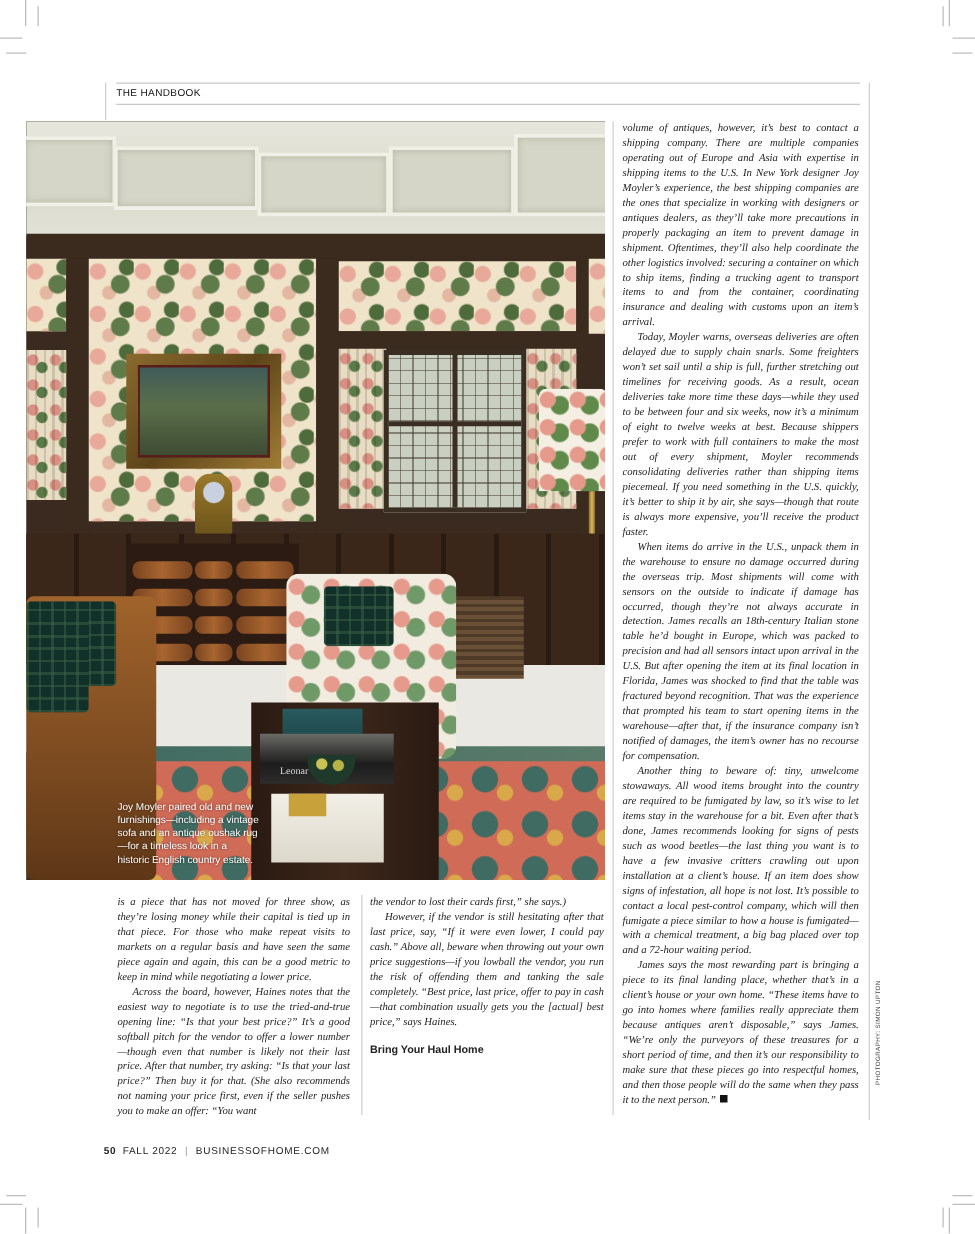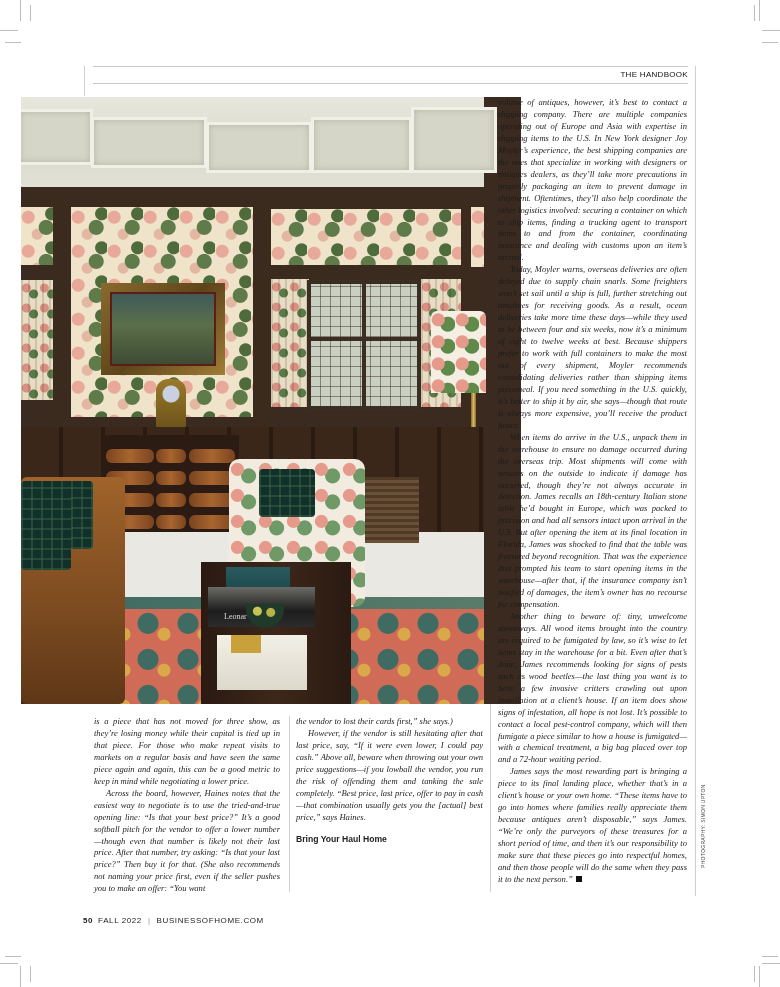--- a/index.html
+++ b/index.html
@@ -1,25 +1,25 @@
 <!DOCTYPE html>
 <html><head>
 <meta charset="utf-8">
 <style>
   html, body { margin:0; padding:0; background:#ffffff; }
   body { width:780px; height:987px; position:relative; overflow:hidden; font-family:"Liberation Serif", serif; color:#222; }
 
   .crop { position:absolute; background:#bdbdbd; }
 
   .header-rule { position:absolute; left:93px; width:595px; height:1px; background:#c8c8c8; }
-  .running-head { position:absolute; left:93px; width:595px; top:70px; text-align:right; font-family:"Liberation Sans", sans-serif; font-size:8px; letter-spacing:0.3px; color:#111; }
+  .running-head { position:absolute; left:93px; width:595px; top:70px; text-align:left; font-family:"Liberation Sans", sans-serif; font-size:8px; letter-spacing:0.3px; color:#111; }
   .vrule { position:absolute; width:1px; background:#cfcfcf; }
 
   
-  .photo { position:absolute; left:21px; top:97px; width:463px; height:607px; overflow:hidden; background:#3a2a1f;padding-left:37px; }
+  .photo { position:absolute; left:21px; top:97px; width:463px; height:607px; overflow:hidden; background:#3a2a1f; }
   .ph { position:absolute; }
   .ceiling { left:0; top:0; width:463px; height:92px; background:linear-gradient(180deg,#e8e7dd 0%, #d9d9cc 60%, #e3e2d6 100%); }
   .coffer { position:absolute; border:3px solid #f1f0e6; box-shadow: inset 0 0 6px rgba(120,120,100,.35); background:#d6d6c8; }
   .beam { background:#3b2a1e; }
   .floral { background:
       radial-gradient(circle at 20% 30%, #e9a99a 0 6px, transparent 7px),
       radial-gradient(circle at 70% 60%, #5f7b4a 0 7px, transparent 8px),
       radial-gradient(circle at 45% 80%, #e3b7a2 0 5px, transparent 6px),
       radial-gradient(circle at 85% 20%, #4e6b3c 0 6px, transparent 7px),
       #efe3c9;
@@ -161,20 +161,21 @@
   <div class="ph sofa" style="left:0;top:380px;width:104px;height:227px;"></div>
   <div class="ph pillow-tartan" style="left:0;top:384px;width:72px;height:68px;"></div>
   <div class="ph pillow-tartan" style="left:0;top:398px;width:50px;height:75px;"></div>
   <div class="ph table" style="left:180px;top:465px;width:150px;height:142px;"></div>
   <div class="ph book" style="left:205px;top:470px;width:64px;height:22px;background:linear-gradient(180deg,#2a5a5e,#1e4a4d);"></div>
   <div class="ph book" style="left:187px;top:490px;width:107px;height:40px;background:linear-gradient(180deg,#6a6a66,#1d1d1d 60%,#2c2c2c);"></div>
   <div class="ph" style="left:203px;top:515px;font-family:'Liberation Serif',serif;font-size:8px;color:#d8d8d8;">Leonar</div>
   <div class="ph" style="left:225px;top:507px;width:38px;height:24px;border-radius:0 0 20px 20px;background:radial-gradient(circle at 30% 30%, #c9c356 0 4px, transparent 5px), radial-gradient(circle at 65% 35%, #b9b347 0 4px, transparent 5px), #1f3a2a;"></div>
   <div class="ph book" style="left:196px;top:538px;width:90px;height:55px;background:linear-gradient(180deg,#f2efe6,#dcd8cc);"></div>
   <div class="ph" style="left:210px;top:538px;width:30px;height:18px;background:#c9a13a;"></div>
+  <div class="caption">Joy Moyler paired old and new furnishings—including a vintage sofa and an antique oushak rug—for a timeless look in a historic English country estate.</div>
 </div>
 
 <div class="col" style="left:94px;top:716px;width:186px;">
   <p class="noindent">is a piece that has not moved for three show, as they’re losing money while their capital is tied up in that piece. For those who make repeat visits to markets on a regular basis and have seen the same piece again and again, this can be a good metric to keep in mind while negotiating a lower price.</p>
   <p>Across the board, however, Haines notes that the easiest way to negotiate is to use the tried-and-true opening line: “Is that your best price?” It’s a good softball pitch for the vendor to offer a lower number—though even that number is likely not their last price. After that number, try asking: “Is that your last price?” Then buy it for that. (She also recommends not naming your price first, even if the seller pushes you to make an offer: “You want</p>
 </div>
 
 <div class="col" style="left:296px;top:716px;width:187px;">
   <p class="noindent">the vendor to lost their cards first,” she says.)</p>
   <p>However, if the vendor is still hesitating after that last price, say, “If it were even lower, I could pay cash.” Above all, beware when throwing out your own price suggestions—if you lowball the vendor, you run the risk of offending them and tanking the sale completely. “Best price, last price, offer to pay in cash—that combination usually gets you the [actual] best price,” says Haines.</p>

